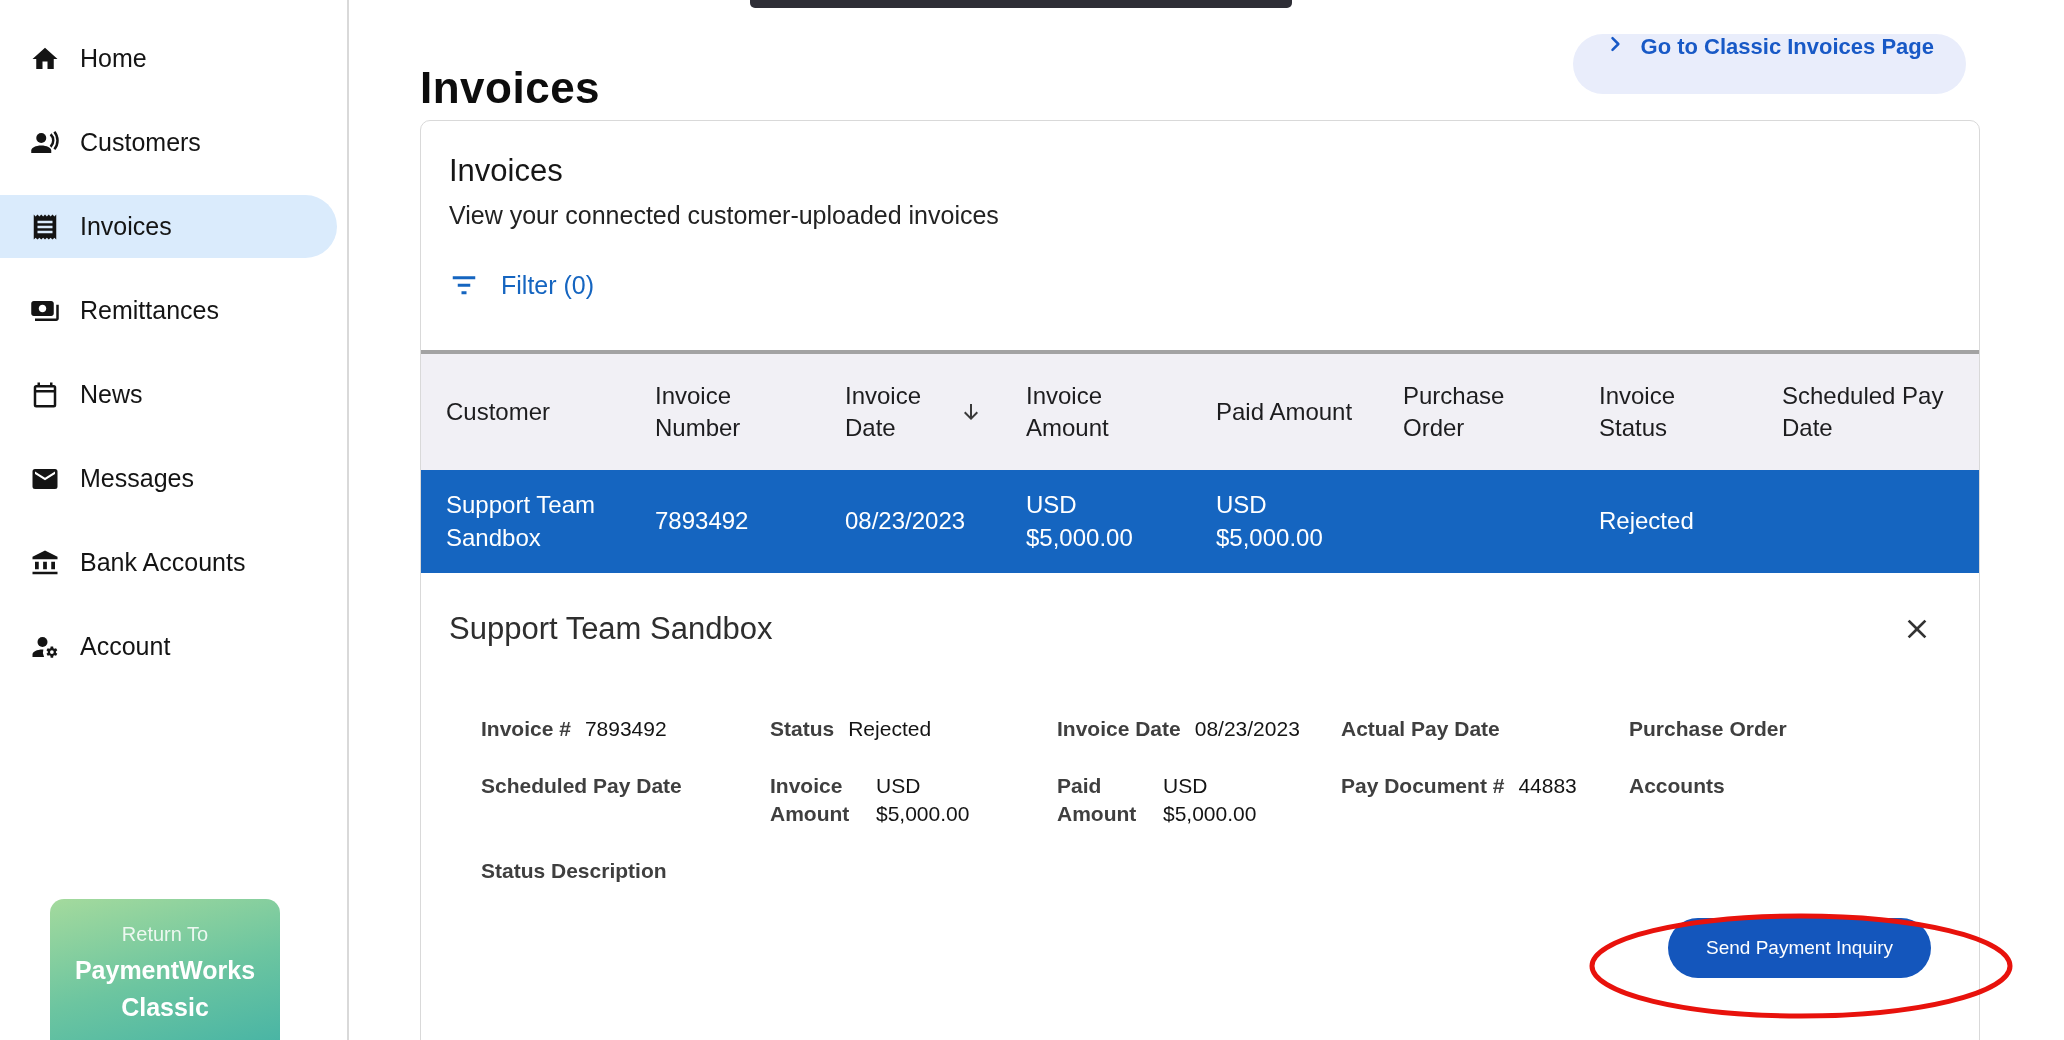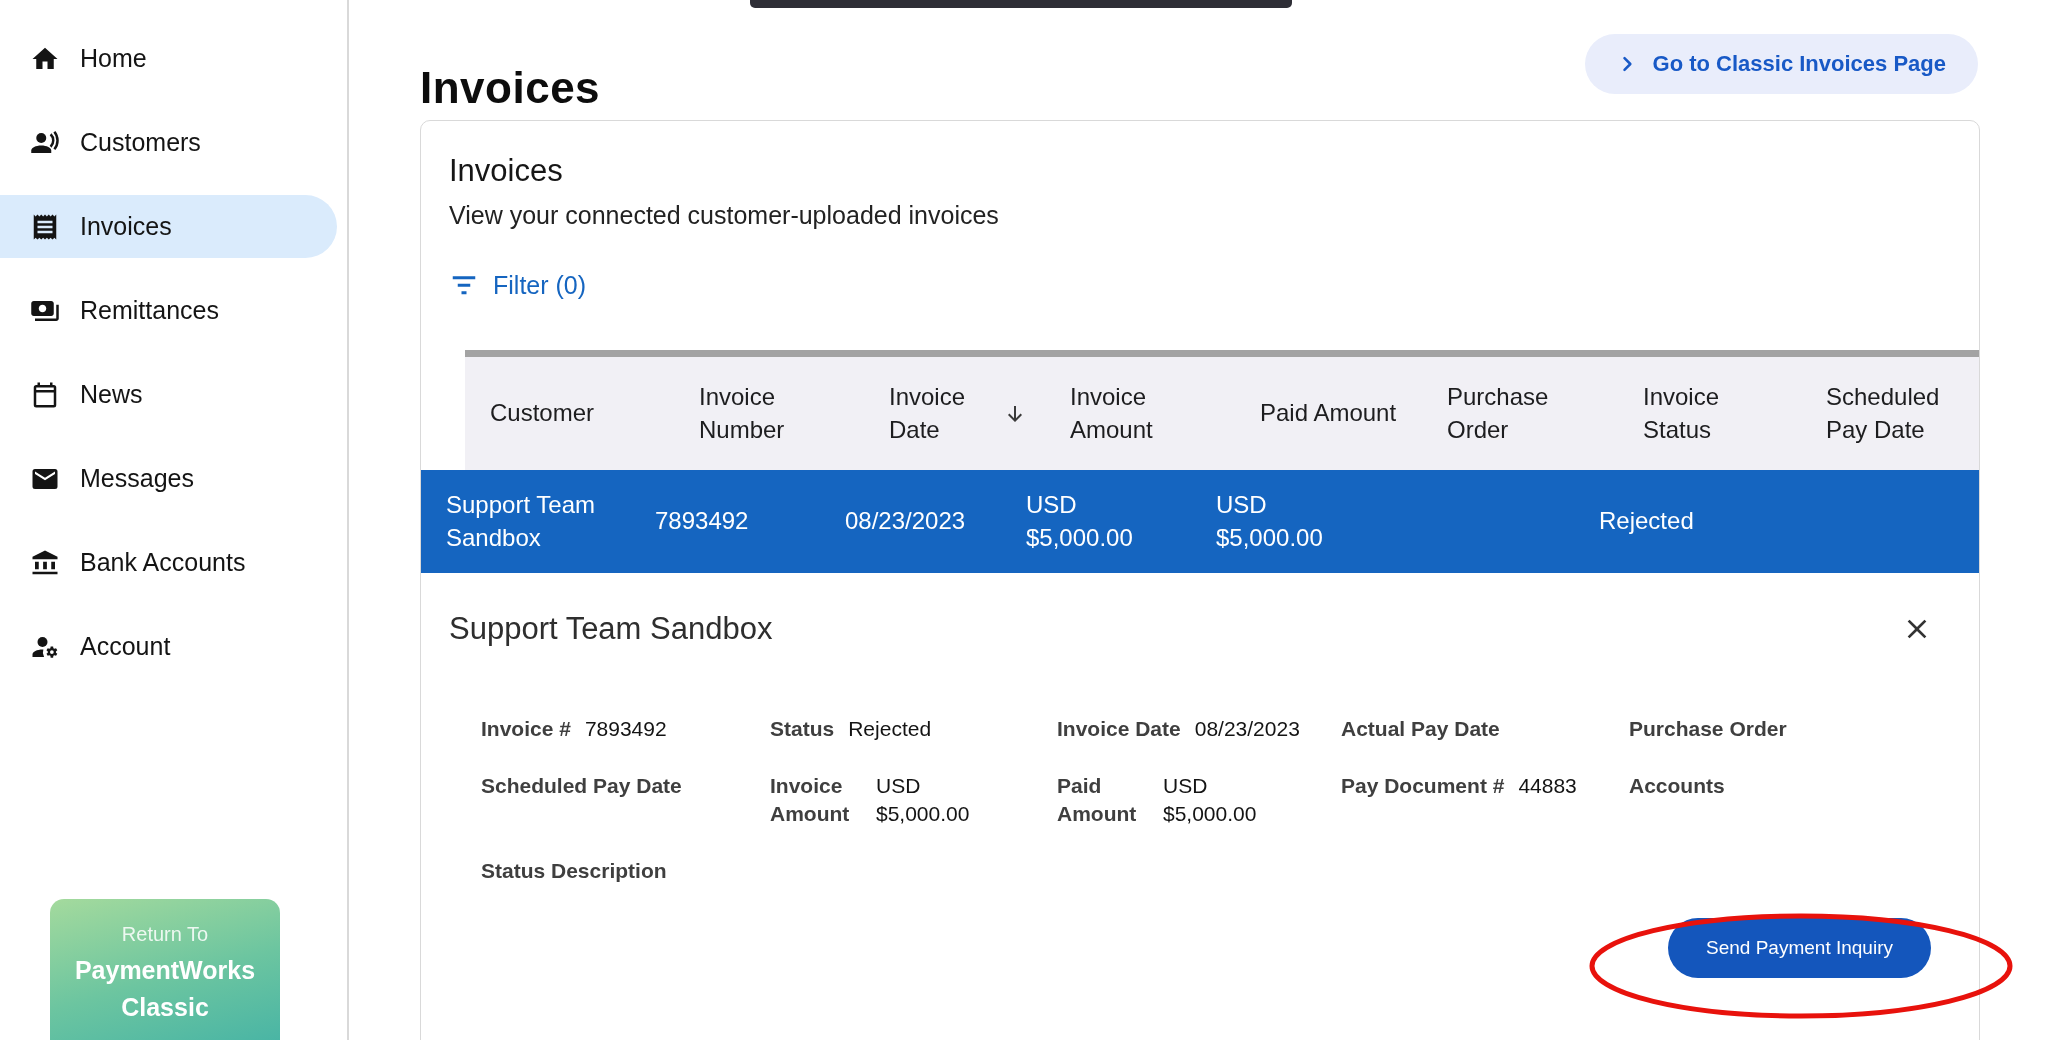--- a/index.html
+++ b/index.html
@@ -40,52 +40,51 @@
   .classic-btn .line1 { font-size:20px; color:rgba(255,255,255,0.85); font-weight:400; }
   .classic-btn .line2 { font-size:25px; color:#fff; font-weight:700; margin-top:10px; }
   .classic-btn .line3 { font-size:25px; color:#fff; font-weight:700; margin-top:8px; }
 
   
   .page-title {
     position:absolute; left:420px; top:34px; font-size:44px; font-weight:800;
     color:#0d0d0d; letter-spacing:0.5px;
   }
   .classic-pill {
-    position:absolute; top:34px; right:86px; height:60px; border:none;
-    display:flex; align-items:center; gap:16px; padding:0 32px;
+    position:absolute; top:34px; right:98px; height:60px; border:none;
+    display:flex; gap:16px; padding:0 32px;
     background:#E9EDFB; border-radius:999px; cursor:pointer;
   }
   .classic-pill .chev svg { width:20px; height:20px; display:block; stroke:#1859C6; stroke-width:3; fill:none; }
   .classic-pill .plabel { font-size:22px; font-weight:700; color:#1859C6; white-space:nowrap; }
 
   
   .card {
     position:absolute; left:420px; top:120px; width:1560px; height:990px;
     border:1.5px solid #d9d9d9; border-radius:10px; background:#fff; overflow:hidden;
   }
   .card-head { padding:32px 28px 0 28px; }
   .card-title { font-size:31px; font-weight:500; color:#161616; margin:0; }
   .card-subtitle { font-size:25px; color:#222; margin:12px 0 0 0; font-weight:400; }
   .filter-btn {
-    margin:40px 0 16px 28px; display:flex; align-items:center; gap:14px;
+    margin:40px 0 16px 28px; display:flex; align-items:center; gap:22px;
     background:none; border:none; cursor:pointer; padding:0 0 0 0;
   }
   .filter-btn svg { width:30px; height:30px; fill:#1565C0; display:block; }
   .filter-label { font-size:25px; color:#1565C0; font-weight:500; }
 
   
   .table { margin-top:50px; }
   .thead, .trow {
     display:grid;
     grid-template-columns:209px 190px 181px 190px 187px 196px 183px 1fr;
   }
   .thead {
-    background:#F1F0F5; border-top:7px solid #a3a3a3; min-height:120px;
+    background:#F1F0F5; border-top:4px solid #a3a3a3; min-height:120px;
     align-items:center;
-    margin-left:44px;
   }
   .th {
     padding:0 18px 0 25px; font-size:24px; color:#1d1d1f; font-weight:400;
     line-height:1.35; display:flex; align-items:center; gap:14px; cursor:pointer;
   }
   .th .sort svg { width:24px; height:24px; fill:#3a3a3a; display:block; }
   .trow {
     background:#1565C0; color:#fff; min-height:103px; align-items:center; cursor:pointer;
   }
   .td {

